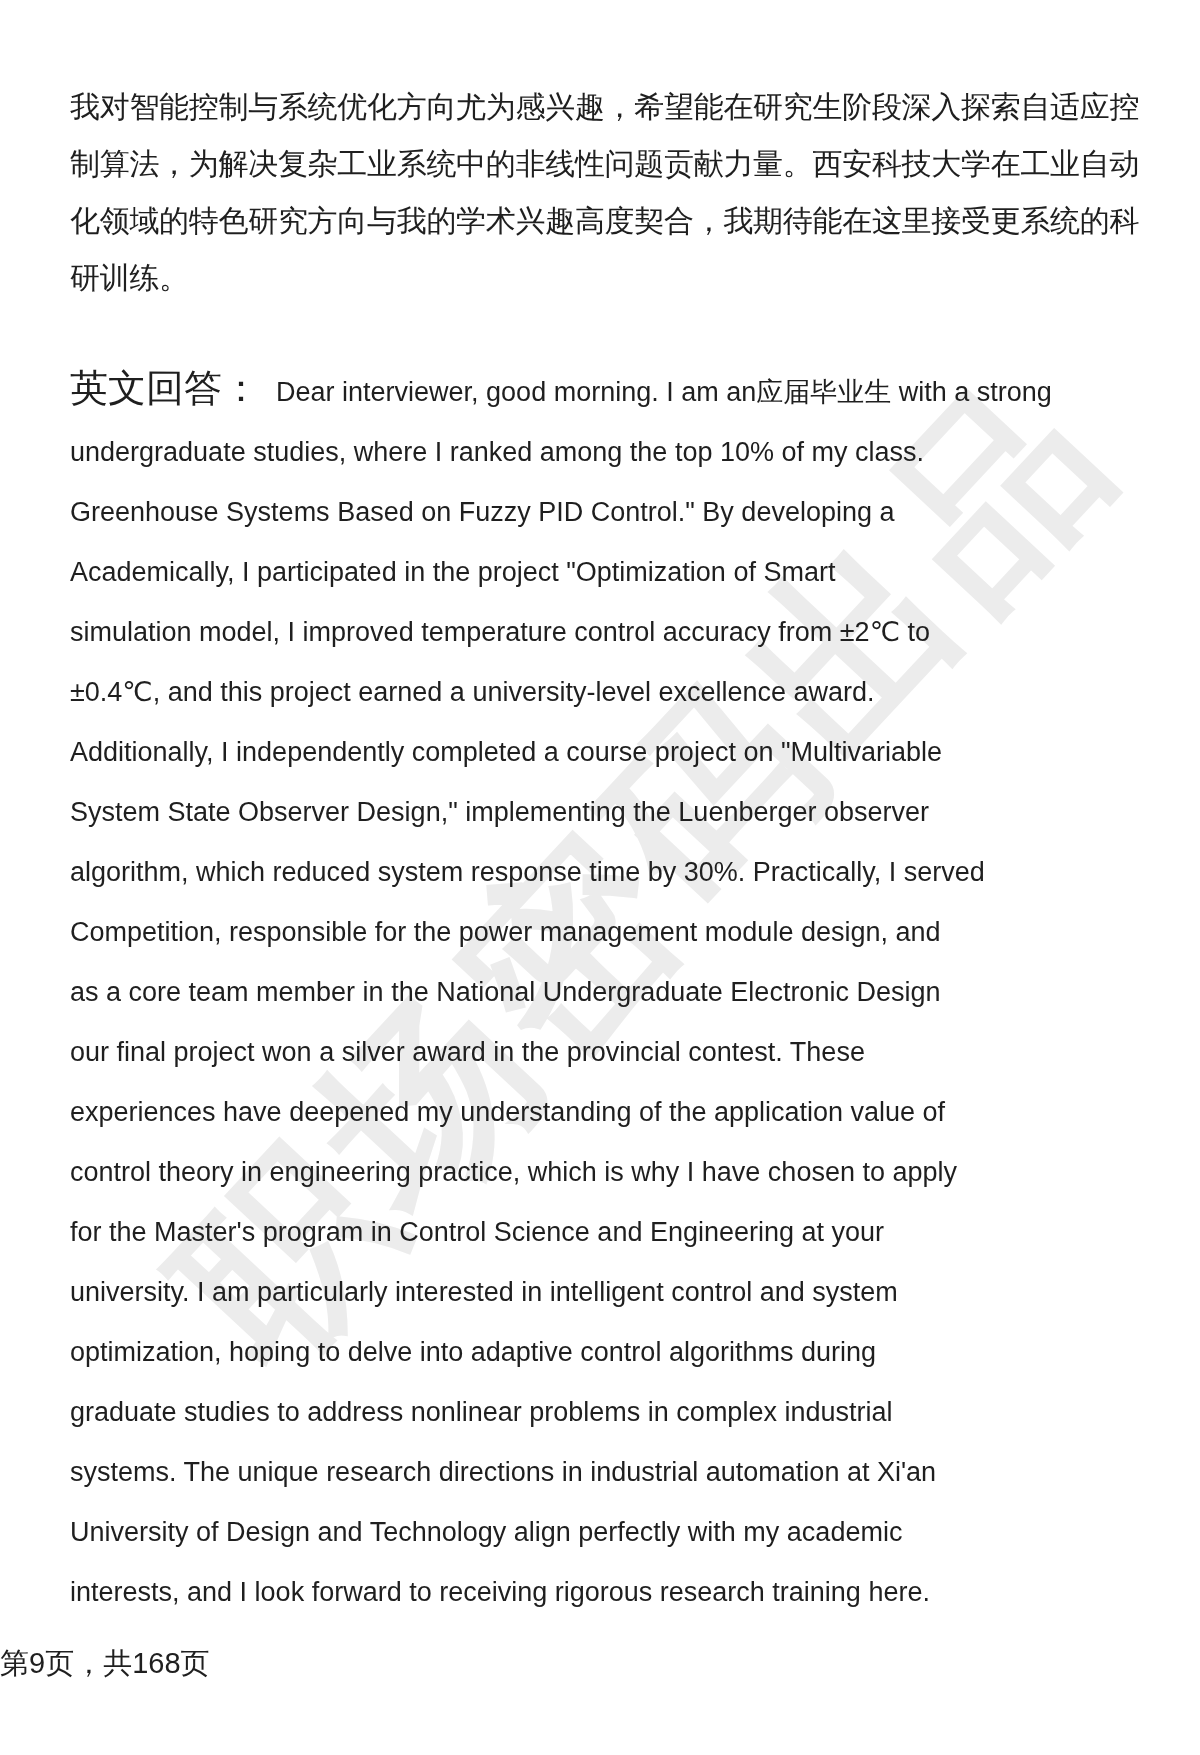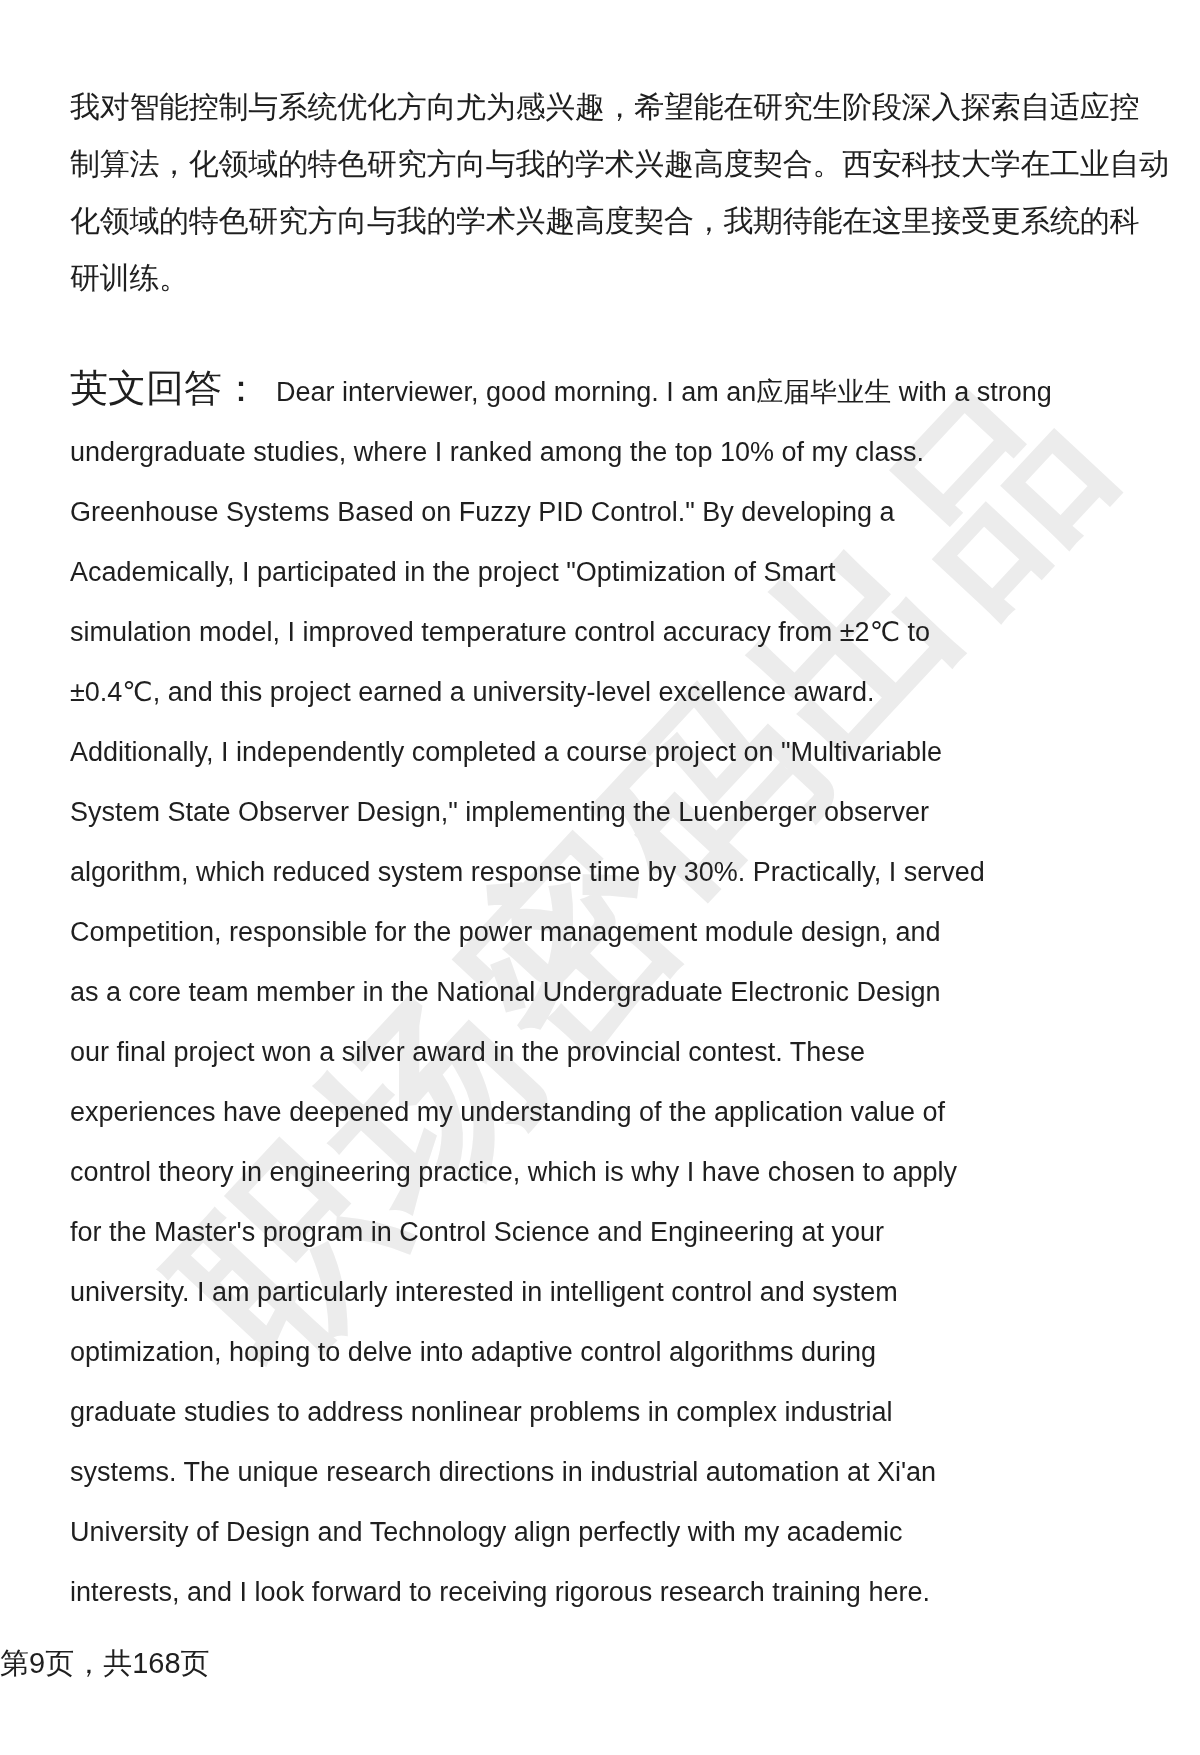--- a/index.html
+++ b/index.html
@@ -66,21 +66,21 @@
 <body>
 
 <div class="page">
 
   <div class="watermark">职场密码出品</div>
 
   <div class="content">
 
     <div class="para-cn">
       <div class="line">我对智能控制与系统优化方向尤为感兴趣，希望能在研究生阶段深入探索自适应控</div>
-      <div class="line">制算法，化领域的特色研究方向与我的学术兴趣高度契合。西安科技大学在工业自动</div>
+      <div class="line">制算法，为解决复杂工业系统中的非线性问题贡献力量。西安科技大学在工业自动</div>
       <div class="line">化领域的特色研究方向与我的学术兴趣高度契合，我期待能在这里接受更系统的科</div>
       <div class="line">研训练。</div>
     </div>
 
     <div class="para-en">
       <div class="line"><span class="en-label">英文回答：</span><span>Dear interviewer, good morning. I am an应届毕业生 with a strong</span></div>
       <div class="line">undergraduate studies, where I ranked among the top 10% of my class.</div>
       <div class="line">Greenhouse Systems Based on Fuzzy PID Control." By developing a</div>
       <div class="line">Academically, I participated in the project "Optimization of Smart</div>
       <div class="line">simulation model, I improved temperature control accuracy from ±2℃ to</div>

